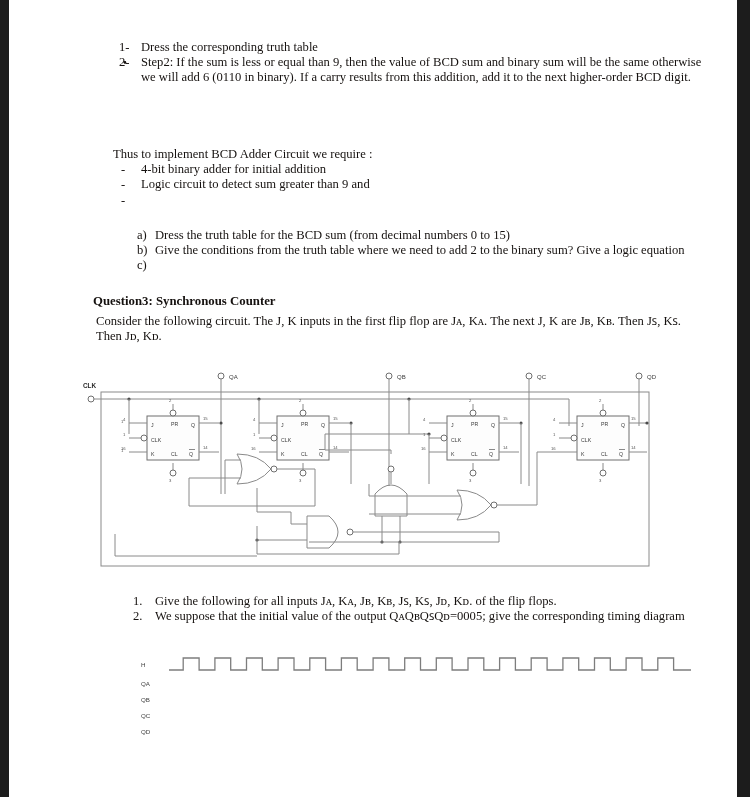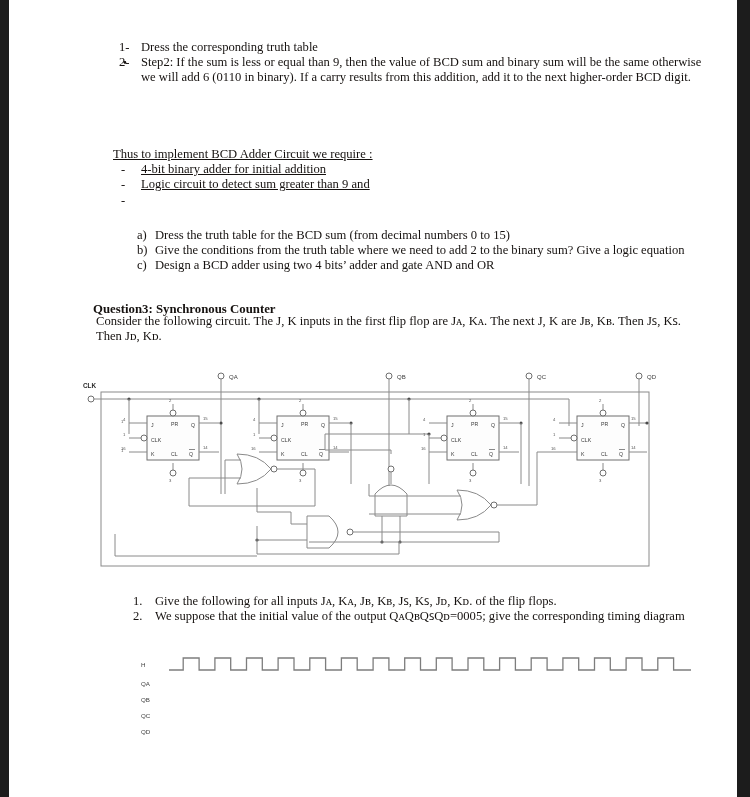--- a/index.html
+++ b/index.html
@@ -18,21 +18,21 @@
   .doc{position:absolute;left:0;top:0;width:728px;height:797px;}
 
   
   .txt{position:absolute;color:#15110f;font-size:12.6px;line-height:15.2px;}
   .row{position:relative;padding-left:34px;}
   .row .mk{position:absolute;left:12px;top:0;}
   .row.bul .mk{left:16px;font-size:11px;line-height:15px;}
   .row.dash .mk{left:14px;}
   .row.alpha .mk{left:16px;}
   .plain{padding-left:6px;}
-  .q3{position:absolute;font-weight:bold;font-size:12.8px;color:#15110f;margin-top:8px;}
+  .q3{position:absolute;font-weight:bold;font-size:12.8px;color:#15110f;}
 
   
   .circuit{position:absolute;}
   .circuit svg{display:block;}
 
   
   .timing{position:absolute;}
   .timing svg{display:block;}
 </style>
 </head>
@@ -57,21 +57,21 @@
         </div>
         <div class="row bul">
           <span class="mk">•</span>
         </div>
         <div class="row bul">
           <span class="mk">•</span>
           <span>Step2: If the sum is less or equal than 9, then the value of BCD sum and binary sum will be the same otherwise we will add 6 (0110 in binary). If a carry results from this addition, add it to the next higher-order BCD digit.</span>
         </div>
       </div>
 
-      <div class="txt" style="left:98px;top:147px;width:600px;text-decoration:underline;">
+      <div class="txt" style="left:98px;top:147px;width:600px;">
         <div class="plain">Thus to implement BCD Adder Circuit we require :</div>
         <div class="row dash">
           <span class="mk">-</span>
           <span>4-bit binary adder for initial addition</span>
         </div>
         <div class="row dash">
           <span class="mk">-</span>
           <span>Logic circuit to detect sum greater than 9 and</span>
         </div>
         <div class="row dash">
@@ -83,21 +83,20 @@
         <div class="row alpha">
           <span class="mk">a)</span>
           <span>Dress the truth table for the BCD sum (from decimal numbers 0 to 15)</span>
         </div>
         <div class="row alpha">
           <span class="mk">b)</span>
           <span>Give the conditions from the truth table where we need to add 2 to the binary sum? Give a logic equation</span>
         </div>
         <div class="row alpha">
           <span class="mk">c)</span>
-          <span>Design a BCD adder using two 4 bits’ adder and gate AND and OR</span>
         </div>
       </div>
 
       <div class="q3" style="left:84px;top:294px;">Question3: Synchronous Counter</div>
 
       <div class="txt" style="left:87px;top:314px;width:590px;">Consider the following circuit. The J, K inputs in the first flip flop are Jᴀ, Kᴀ. The next J, K are Jʙ, Kʙ. Then Jꜱ, Kꜱ. Then Jᴅ, Kᴅ.</div>
 
       <div class="circuit" style="left:60px;top:366px;">
         <svg width="620" height="210" viewBox="0 0 620 210" xmlns="http://www.w3.org/2000/svg">
           <defs>

